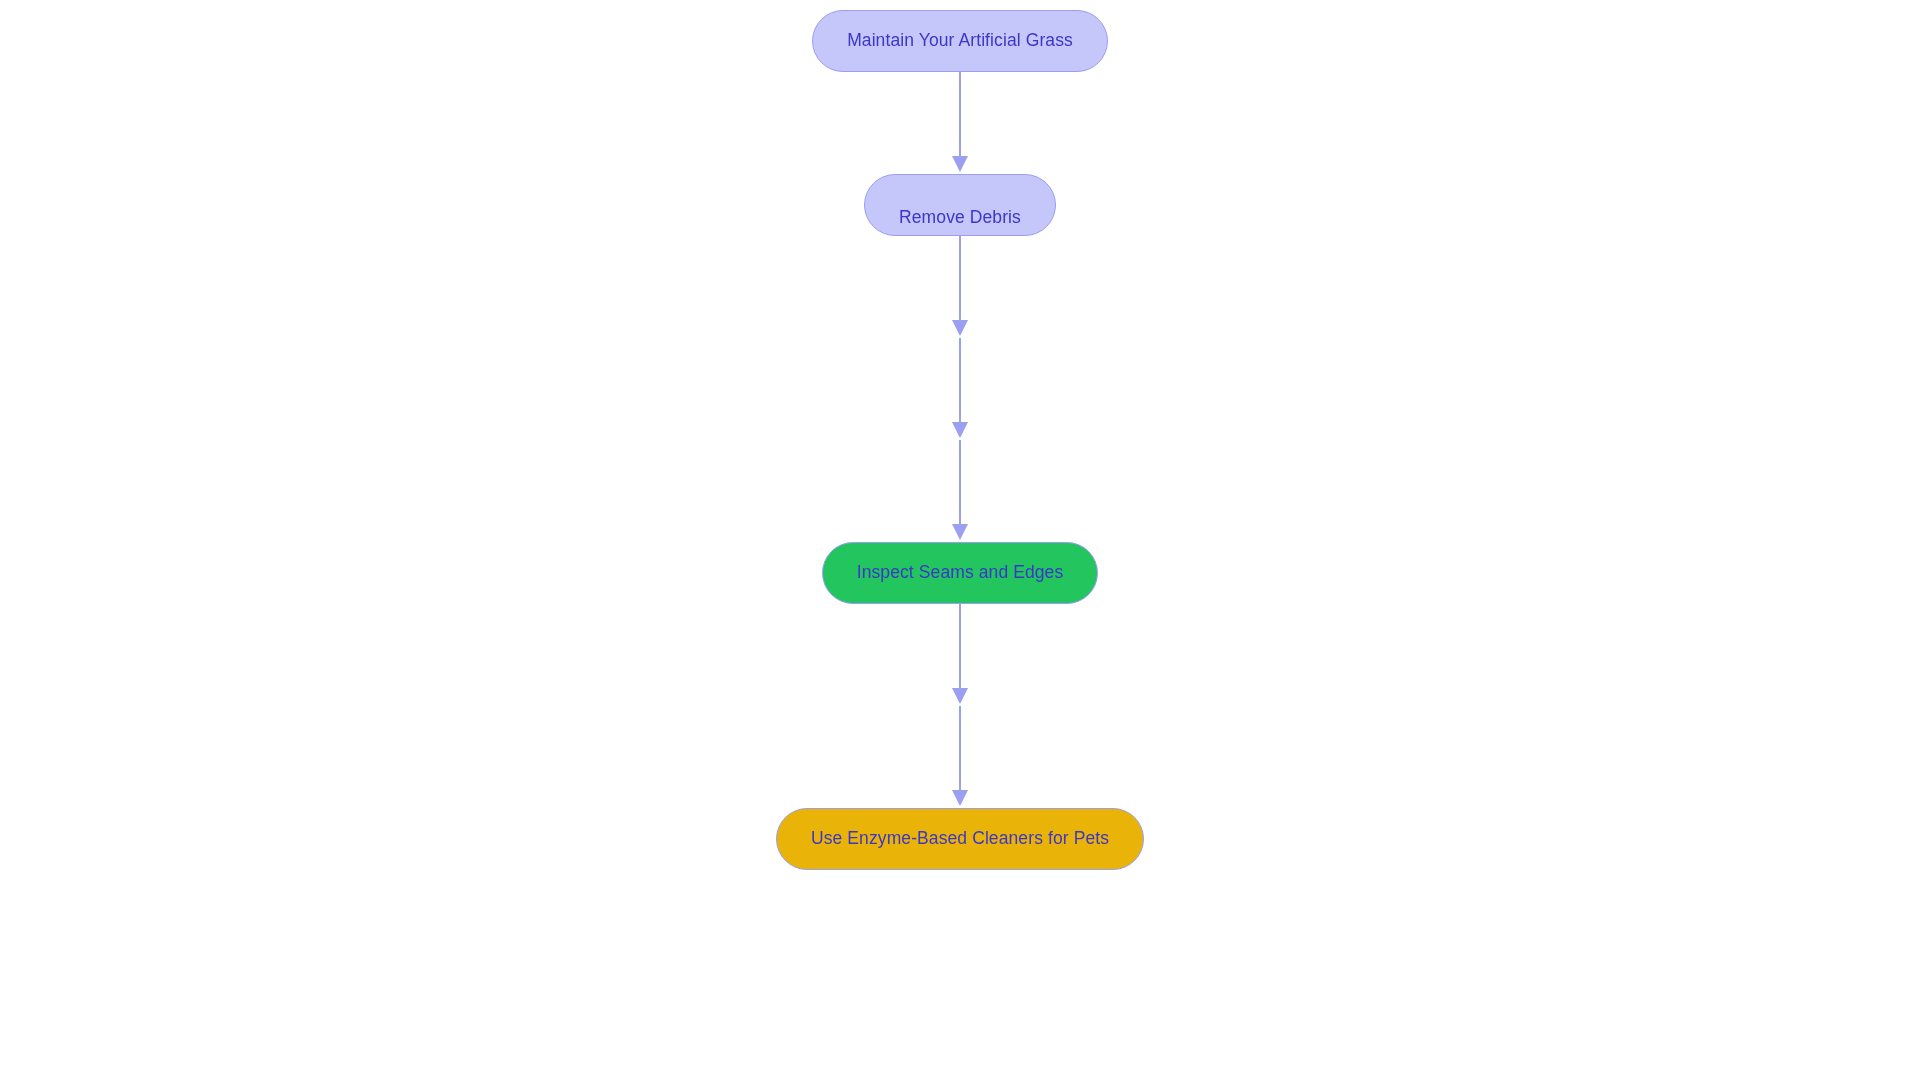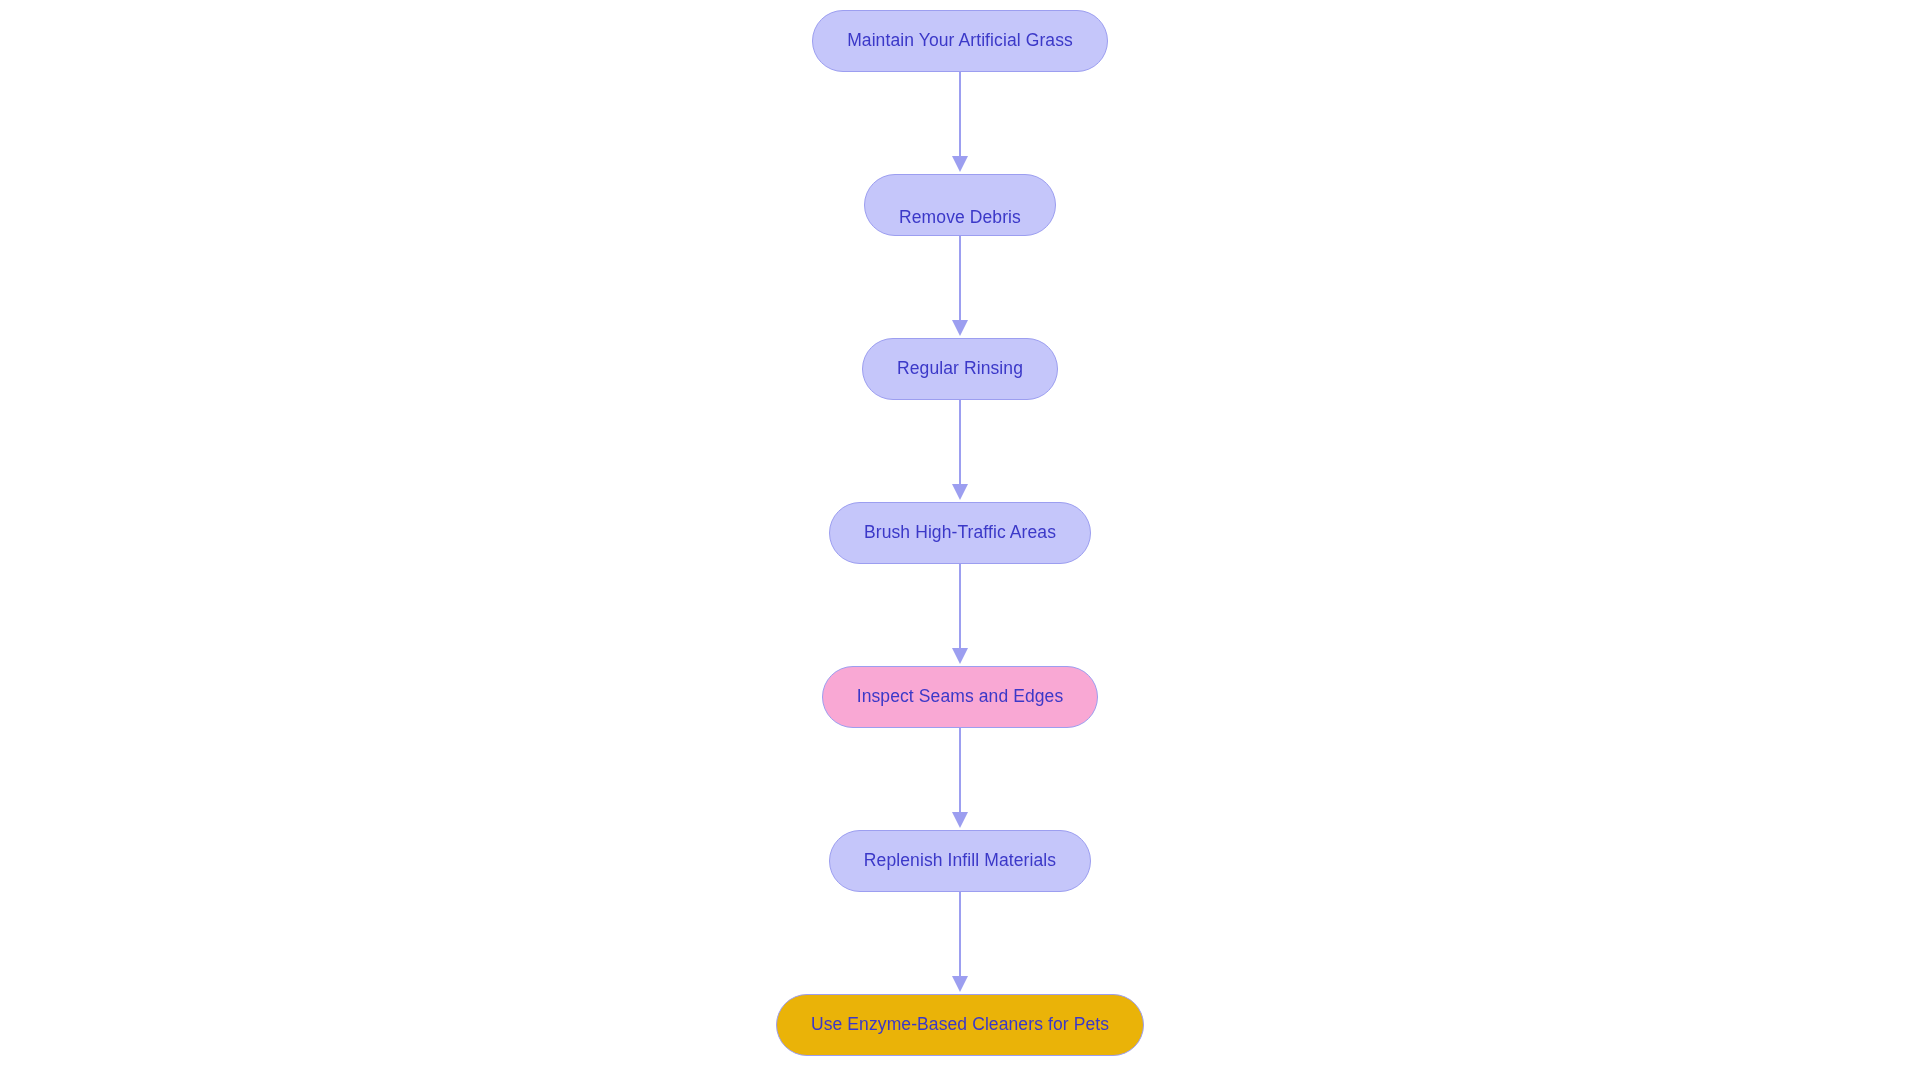--- a/index.html
+++ b/index.html
@@ -106,50 +106,41 @@
 
     <div class="node" style="background: rgb(197, 198, 250); border-color: rgb(156, 158, 240);">
       <span class="node-label" style="color: rgb(59, 56, 200); margin-top: 26px;">Remove Debris</span>
     </div>
 
     <div class="connector">
       <div class="connector-line" style="background: rgb(156, 158, 240);"></div>
       <div class="connector-arrow" style="border-top-color: rgb(156, 158, 240);"></div>
     </div>
 
-    <div class="node" style="background: rgb(197, 198, 250); border-color: rgb(156, 158, 240);">
-      <span class="node-label" style="color: rgb(59, 56, 200);">Regular Rinsing</span>
-    </div>
 
     <div class="connector">
       <div class="connector-line" style="background: rgb(156, 158, 240);"></div>
       <div class="connector-arrow" style="border-top-color: rgb(156, 158, 240);"></div>
     </div>
 
-    <div class="node" style="background: rgb(197, 198, 250); border-color: rgb(156, 158, 240);">
-      <span class="node-label" style="color: rgb(59, 56, 200);">Brush High-Traffic Areas</span>
-    </div>
 
     <div class="connector">
       <div class="connector-line" style="background: rgb(156, 158, 240);"></div>
       <div class="connector-arrow" style="border-top-color: rgb(156, 158, 240);"></div>
     </div>
 
-    <div class="node" style="background: #f9a8d4; border-color: rgb(156, 158, 240);">
+    <div class="node" style="background: #22c55e; border-color: rgb(156, 158, 240);">
       <span class="node-label" style="color: rgb(59, 56, 200);">Inspect Seams and Edges</span>
     </div>
 
     <div class="connector">
       <div class="connector-line" style="background: rgb(156, 158, 240);"></div>
       <div class="connector-arrow" style="border-top-color: rgb(156, 158, 240);"></div>
     </div>
 
-    <div class="node" style="background: rgb(197, 198, 250); border-color: rgb(156, 158, 240);">
-      <span class="node-label" style="color: rgb(59, 56, 200);">Replenish Infill Materials</span>
-    </div>
 
     <div class="connector">
       <div class="connector-line" style="background: rgb(156, 158, 240);"></div>
       <div class="connector-arrow" style="border-top-color: rgb(156, 158, 240);"></div>
     </div>
 
     <div class="node" style="background: #eab308; border-color: rgb(156, 158, 240);">
       <span class="node-label" style="color: rgb(59, 56, 200);">Use Enzyme-Based Cleaners for Pets</span>
     </div>
 

